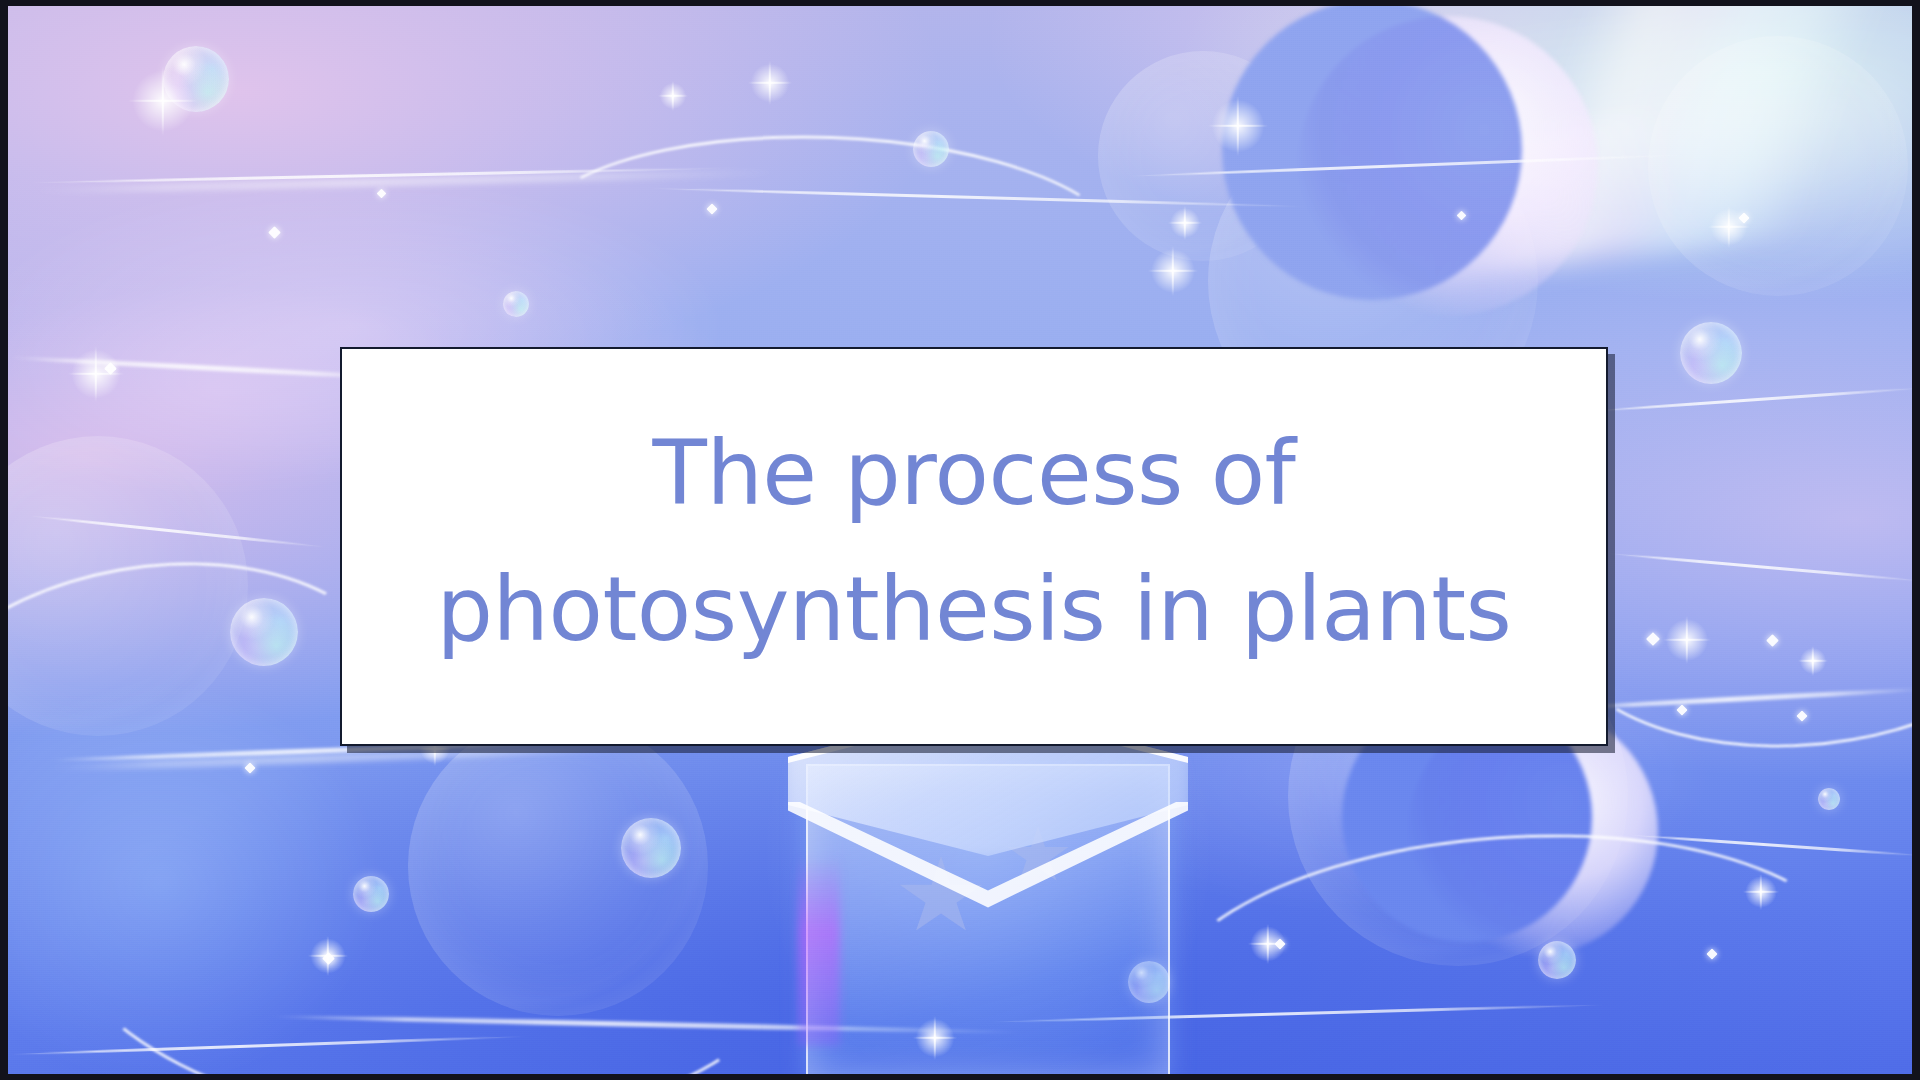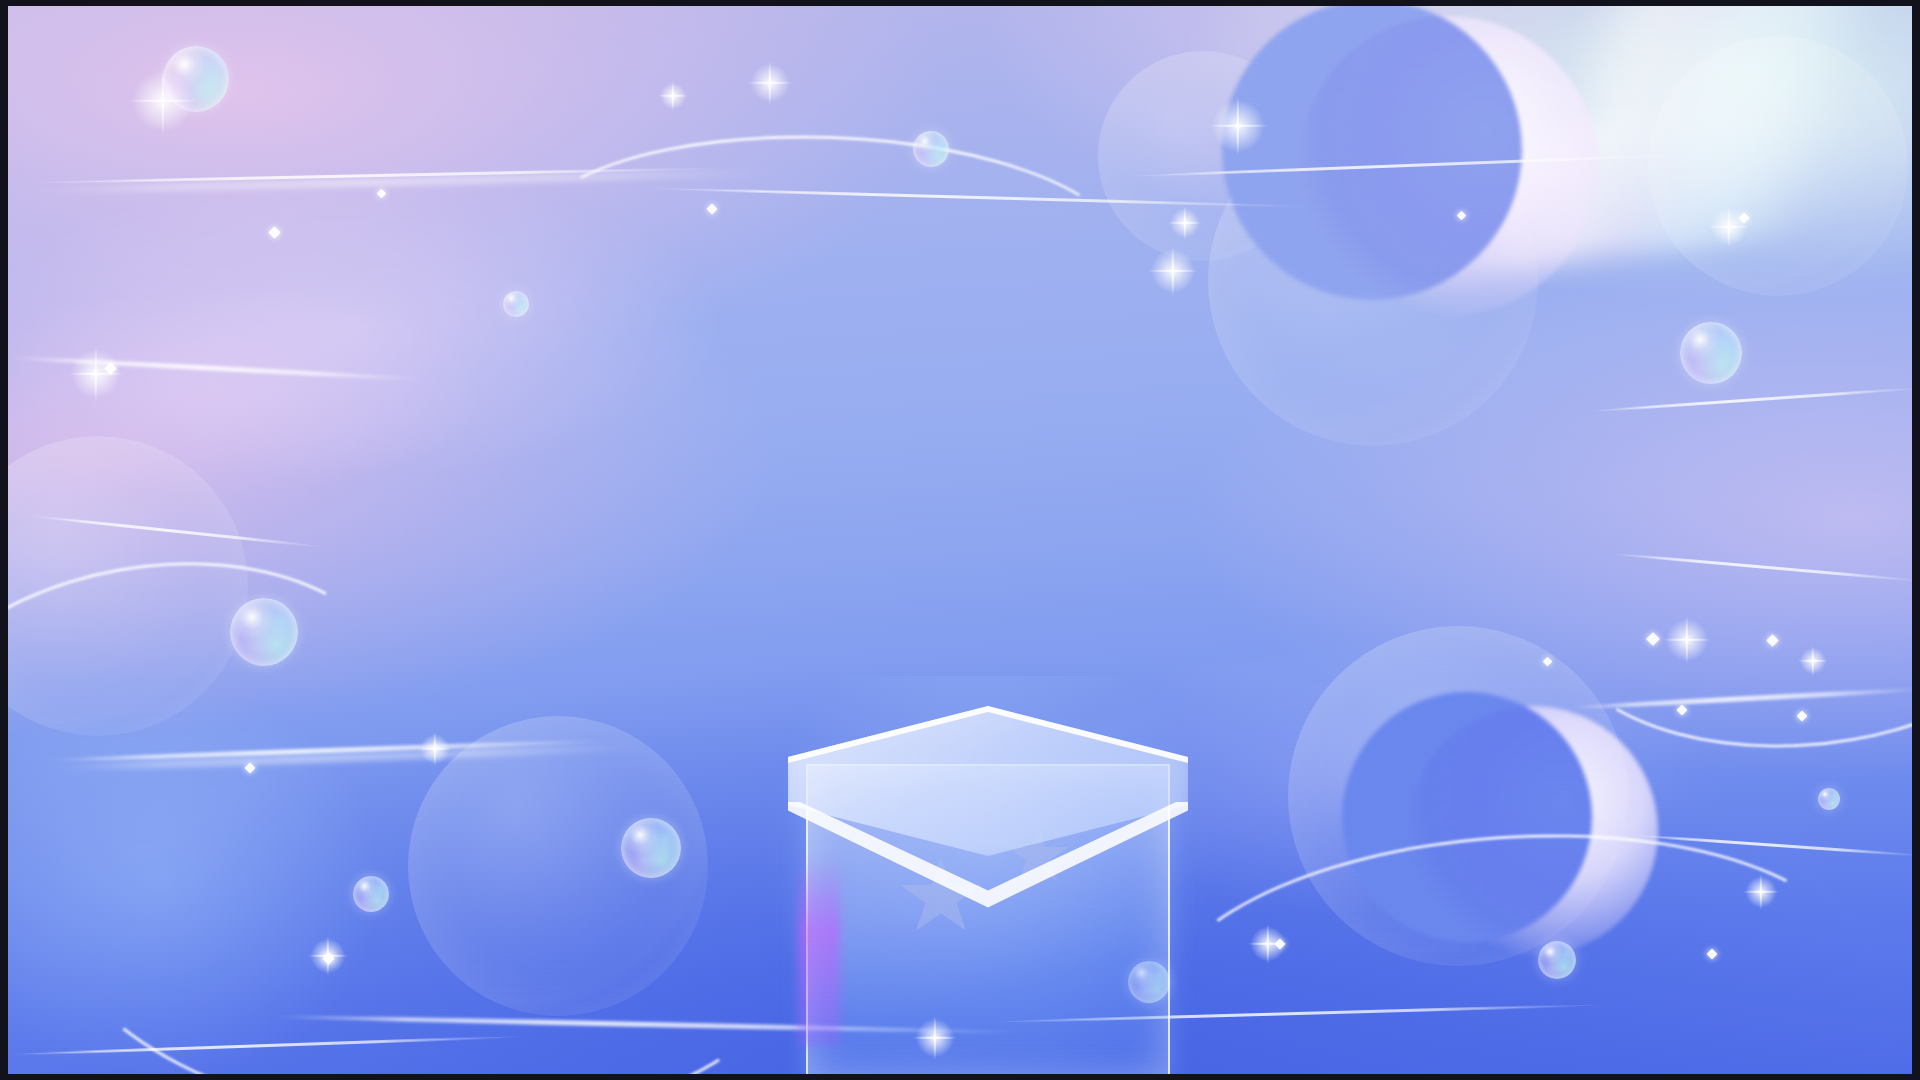--- a/index.html
+++ b/index.html
@@ -404,15 +404,19 @@
     <div class="diamond" style="left:1790px;top:706px;width:8px;height:8px;"></div>
     <div class="diamond" style="left:316px;top:948px;width:9px;height:9px;"></div>
     <div class="diamond" style="left:1268px;top:934px;width:8px;height:8px;"></div>
     <div class="diamond" style="left:1700px;top:944px;width:8px;height:8px;"></div>
     <div class="diamond" style="left:1450px;top:206px;width:7px;height:7px;"></div>
     <div class="diamond" style="left:1536px;top:652px;width:7px;height:7px;"></div>
     <div class="diamond" style="left:238px;top:758px;width:8px;height:8px;"></div>
 
     <div class="grain"></div>
 
+    <div class="title-box">
+      <div class="title-text">The process of
+photosynthesis in plants</div>
+    </div>
 
   </div>
 </div>
 
 </body></html>

